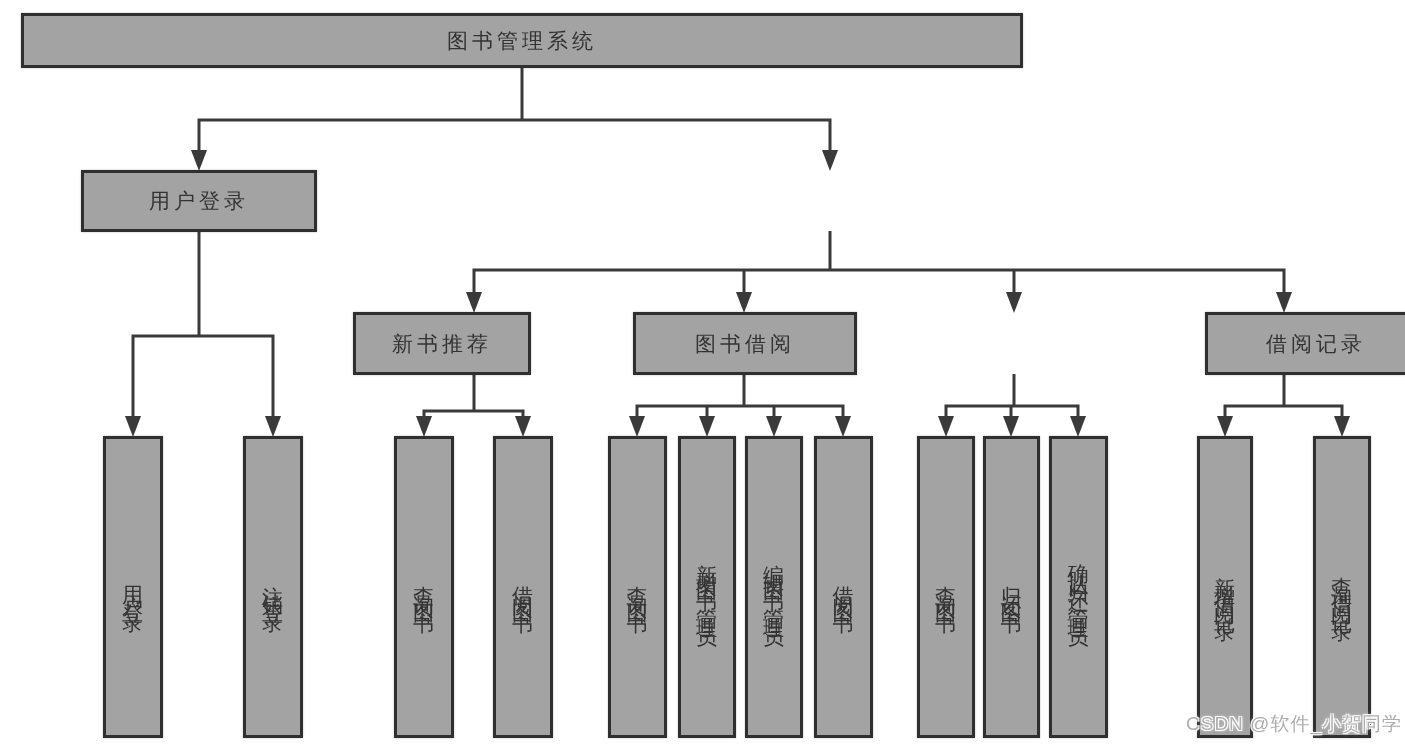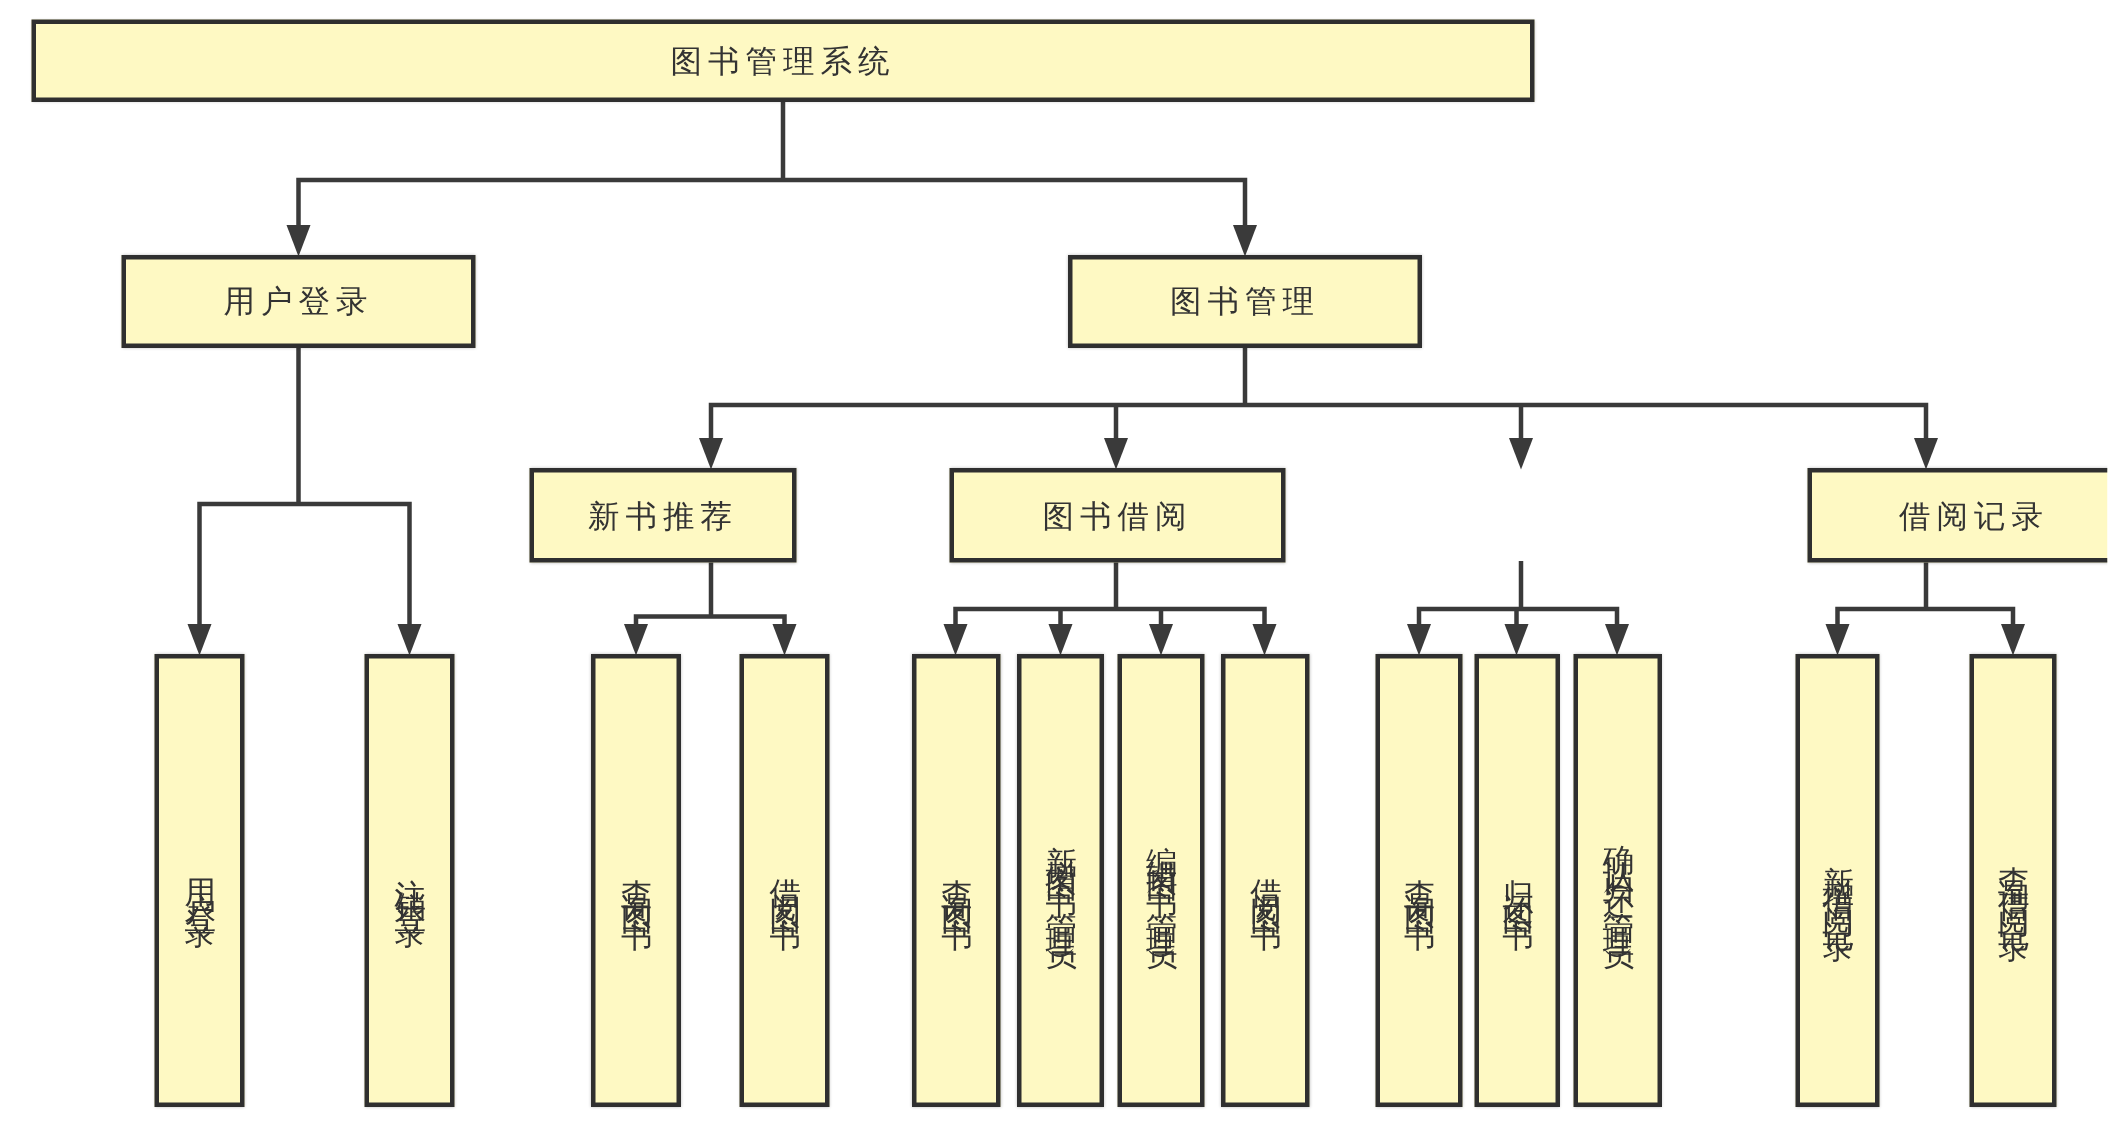--- a/index.html
+++ b/index.html
@@ -8,21 +8,21 @@
   }
   html,body{margin:0;padding:0;background:var(--background);}
   .canvas{
     position:relative;width:1405px;height:747px;background:var(--background);
     font-family:"Liberation Sans", sans-serif;color:var(--text);overflow:hidden;
   }
   .wires{position:absolute;left:0;top:0;width:1405px;height:747px;pointer-events:none;}
   .wires path{stroke:var(--line);stroke-width:3;fill:none;}
   .wires polygon{fill:var(--line);stroke:none;}
   .node{
-    position:absolute;box-sizing:border-box;background:#fef9c3;
+    position:absolute;box-sizing:border-box;background:#a3a3a3;
     border:3px solid var(--border);
     display:flex;align-items:center;justify-content:center;
     font-size:21px;letter-spacing:4px;color:var(--text);
     box-shadow:0 0 2px rgba(0,0,0,0.25);
     white-space:nowrap;
   }
   .leaf{
     writing-mode:vertical-rl;text-orientation:mixed;
     letter-spacing:9px;font-size:21px;line-height:1;
     text-align:center;
@@ -72,21 +72,20 @@
     <polygon points="1070,416 1086,416 1078,437"></polygon>
 
     <path d="M1284 374 L1284 406 M1223.5 406 L1343.5 406 M1225 404.5 L1225 417 M1342 404.5 L1342 417"></path>
     <polygon points="1217,416 1233,416 1225,437"></polygon>
     <polygon points="1334,416 1350,416 1342,437"></polygon>
   </svg>
 
   <div class="node" style="left:21px;top:13px;width:1002px;height:55px;">图书管理系统</div>
 
   <div class="node" style="left:81px;top:170px;width:236px;height:62px;">用户登录</div>
-  <div class="node" style="left:712px;top:170px;width:236px;height:62px;">图书管理</div>
 
   <div class="node" style="left:353px;top:312px;width:178px;height:63px;">新书推荐</div>
   <div class="node" style="left:633px;top:312px;width:224px;height:63px;">图书借阅</div>
   <div class="node" style="left:1173px;top:312px;width:222px;height:63px;margin-left:32px;">借阅记录</div>
 
   <div class="node leaf" style="left:103px;top:436px;width:60px;height:302px;">用户登录</div>
   <div class="node leaf" style="left:243px;top:436px;width:60px;height:302px;">注销登录</div>
 
   <div class="node leaf" style="left:394px;top:436px;width:60px;height:302px;">查询图书</div>
   <div class="node leaf" style="left:493px;top:436px;width:60px;height:302px;">借阅图书</div>
@@ -96,13 +95,14 @@
   <div class="node leaf" style="left:745px;top:436px;width:58px;height:302px;">编辑图书（管理员）</div>
   <div class="node leaf" style="left:814px;top:436px;width:59px;height:302px;">借阅图书</div>
 
   <div class="node leaf" style="left:917px;top:436px;width:58px;height:302px;">查询图书</div>
   <div class="node leaf" style="left:983px;top:436px;width:57px;height:302px;">归还图书</div>
   <div class="node leaf" style="left:1049px;top:436px;width:59px;height:302px;">确认归还（管理员）</div>
 
   <div class="node leaf" style="left:1197px;top:436px;width:56px;height:302px;">新增借阅记录</div>
   <div class="node leaf" style="left:1313px;top:436px;width:58px;height:302px;">查询借阅记录</div>
 
+  <div class="watermark">CSDN @软件_小贺同学</div>
 </div>
 
 </body></html>

